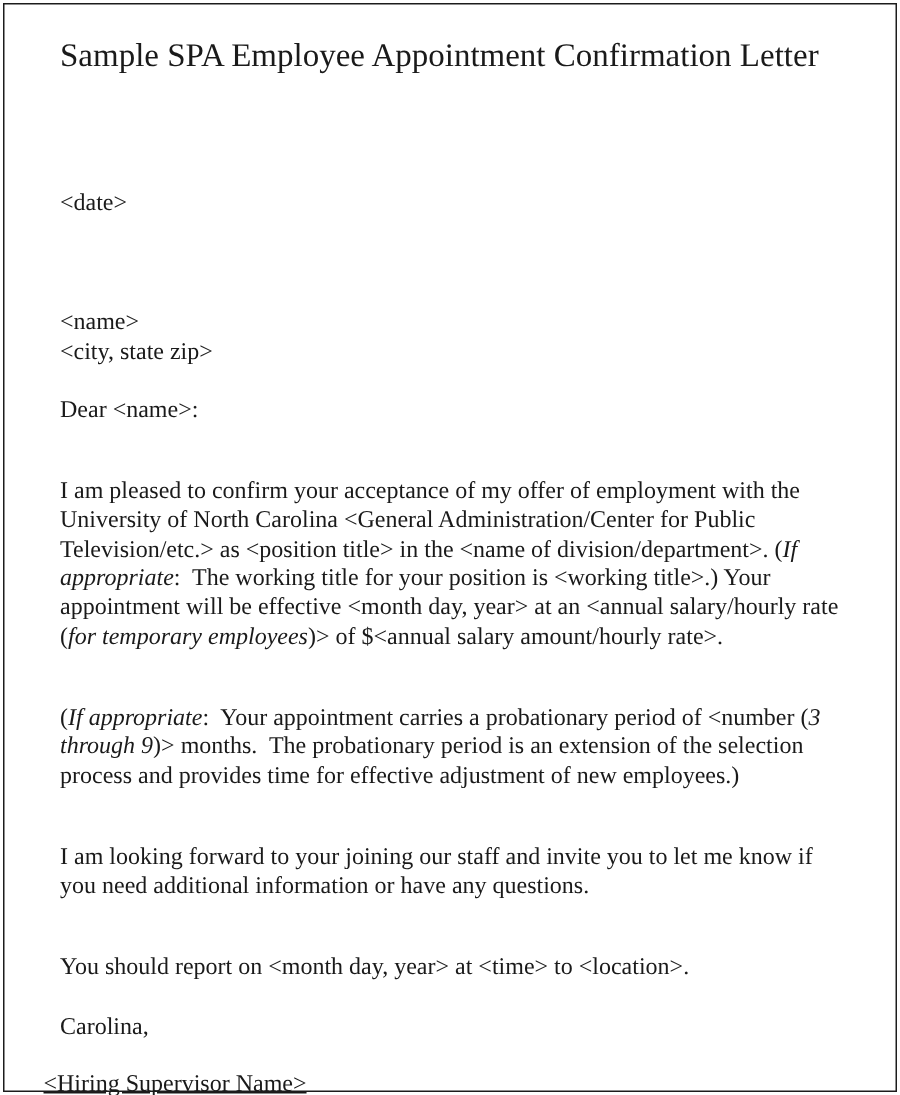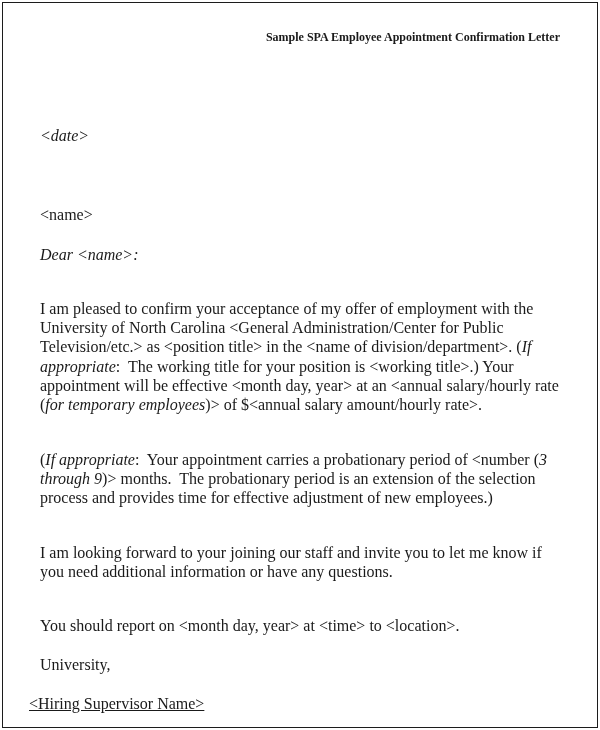--- a/index.html
+++ b/index.html
@@ -23,57 +23,58 @@
     border: 1px solid #1c1c1c;
     pointer-events: none;
   }
   .content {
     position: relative;
     padding: 27px 40px 0 40px;
     font-size: 16px;
     line-height: 19.3px;
   }
   .title {
-    text-align: right;
-    font-size: 12px;
-    font-weight: 700;
+    text-align: left;
+    font-size: 22px;
+    font-weight: 400;
     line-height: 20px;
   }
   p { white-space: pre-wrap; }
   .it { font-style: italic; }
-  .date-line   { margin-top: 79px; font-style: italic; }
+  .date-line   { margin-top: 79px; }
   .addr-block  { margin-top: 60px; }
-  .salutation  { margin-top: 20px; font-style: italic; }
+  .salutation  { margin-top: 20px; }
   .para        { margin-top: 35px; }
   .closing     { margin-top: 20px; }
   .signature   { margin-top: 19px; margin-left: -11px; text-decoration: underline; }
 </style>
 </head>
 <body>
 
 <div class="screen">
   <div class="page-border"></div>
   <div class="content">
 
     <h1 class="title">Sample SPA Employee Appointment Confirmation Letter</h1>
 
     <p class="date-line">&lt;date&gt;</p>
 
     <div class="addr-block">
       <p>&lt;name&gt;</p>
+      <p>&lt;city, state zip&gt;</p>
     </div>
 
     <p class="salutation">Dear &lt;name&gt;:</p>
 
     <p class="para"><span>I am pleased to confirm your acceptance of my offer of employment with the University of North Carolina &lt;General Administration/Center for Public Television/etc.&gt; as &lt;position title&gt; in the &lt;name of division/department&gt;. (</span><span class="it">If appropriate</span><span>:  The working title for your position is &lt;working title&gt;.) Your appointment will be effective &lt;month day, year&gt; at an &lt;annual salary/hourly rate (</span><span class="it">for temporary employees</span><span>)&gt; of $&lt;annual salary amount/hourly rate&gt;.</span></p>
 
     <p class="para"><span>(</span><span class="it">If appropriate</span><span>:  Your appointment carries a probationary period of &lt;number (</span><span class="it">3 through 9</span><span>)&gt; months.  The probationary period is an extension of the selection process and provides time for effective adjustment of new employees.)</span></p>
 
     <p class="para">I am looking forward to your joining our staff and invite you to let me know if you need additional information or have any questions.</p>
 
     <p class="para">You should report on &lt;month day, year&gt; at &lt;time&gt; to &lt;location&gt;.</p>
 
-    <p class="closing">University,</p>
+    <p class="closing">Carolina,</p>
 
     <p class="signature">&lt;Hiring Supervisor Name&gt;</p>
 
   </div>
 </div>
 
 </body></html>

